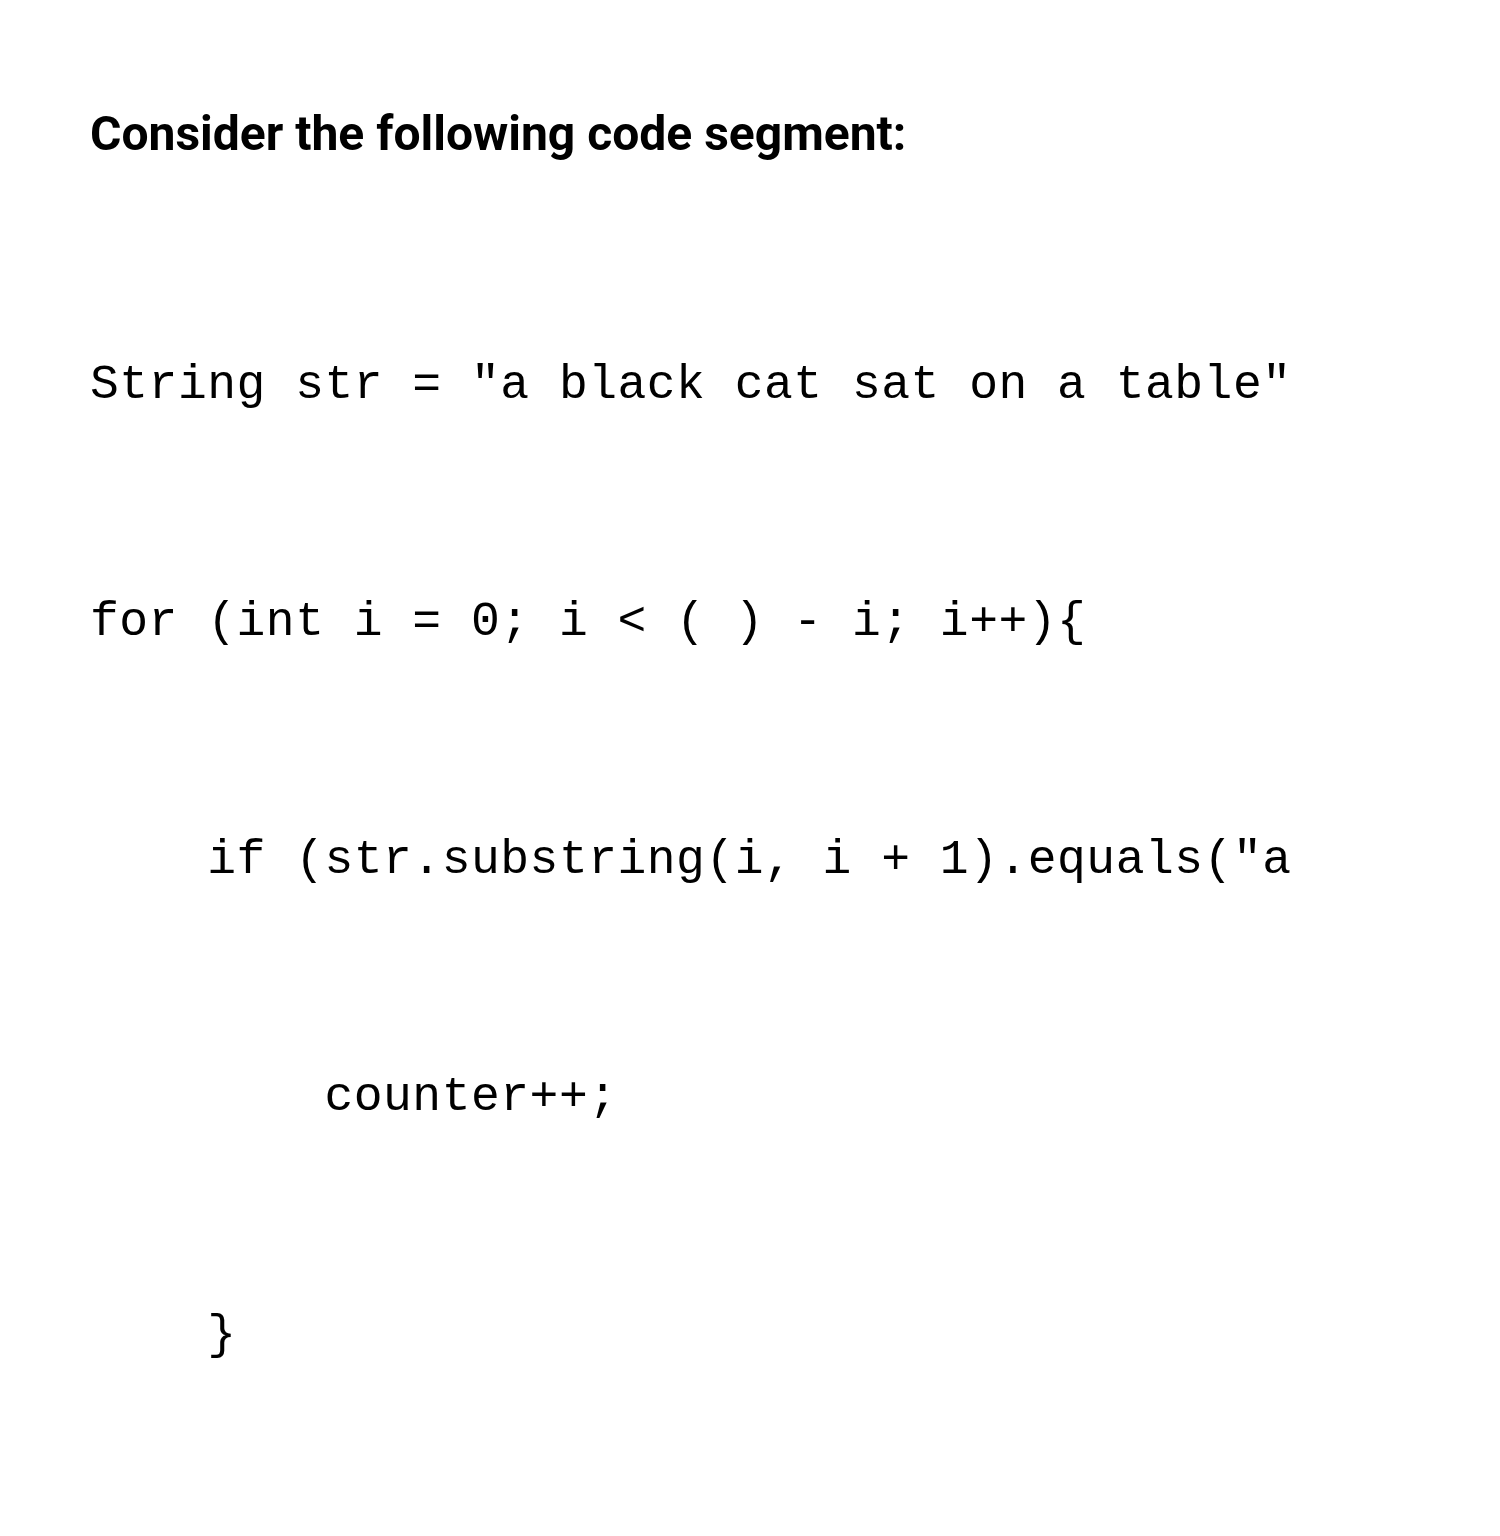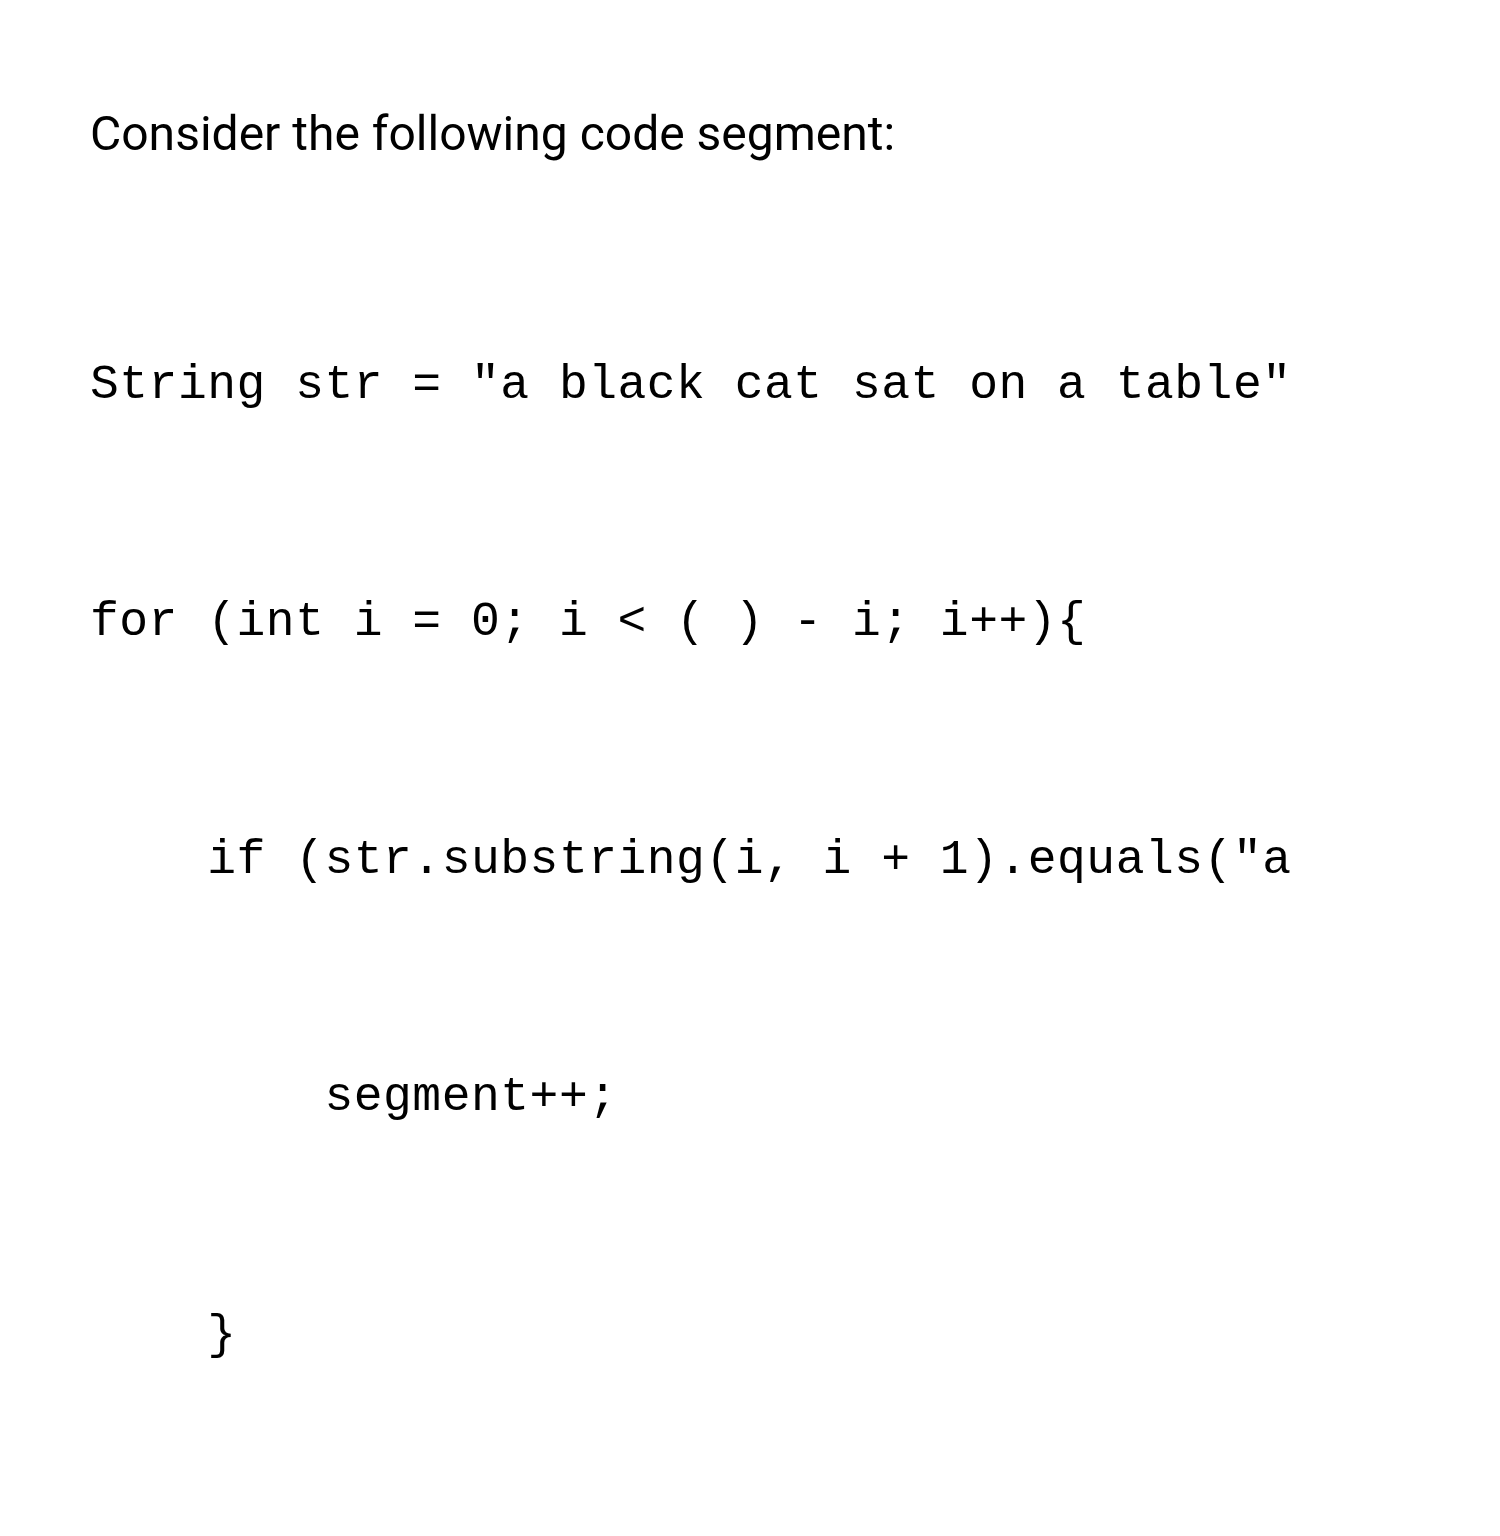--- a/index.html
+++ b/index.html
@@ -11,21 +11,21 @@
       background: #ffffff;
       width: 1500px;
       height: 1536px;
       font-family: -apple-system, BlinkMacSystemFont, "Segoe UI", Roboto, Helvetica, Arial, sans-serif;
       color: #000000;
       padding: 100px 60px 60px 90px;
       overflow: hidden;
     }
     .question-intro {
       font-size: 48px;
-      font-weight: 400;
+      font-weight: 700;
       line-height: 1.4;
       margin-bottom: 20px;
     }
     .code-block {
       font-family: "Courier New", Courier, monospace;
       font-size: 48px;
       font-weight: 400;
       line-height: 1.65;
       white-space: pre;
       margin-bottom: 40px;
@@ -39,17 +39,17 @@
   </style>
 </head>
 <body>
 
 <div class="question-intro">Consider the following code segment:</div>
 
 <div class="code-block">
   <span class="code-line">String str = "a black cat sat on a table"</span>
   <span class="code-line">for (int i = 0; i &lt; ( ) - i; i++){</span>
   <span class="code-line">    if (str.substring(i, i + 1).equals("a</span>
-  <span class="code-line">        segment++;</span>
+  <span class="code-line">        counter++;</span>
   <span class="code-line">    }</span>
   
   
 </div>
 
 </body></html>

